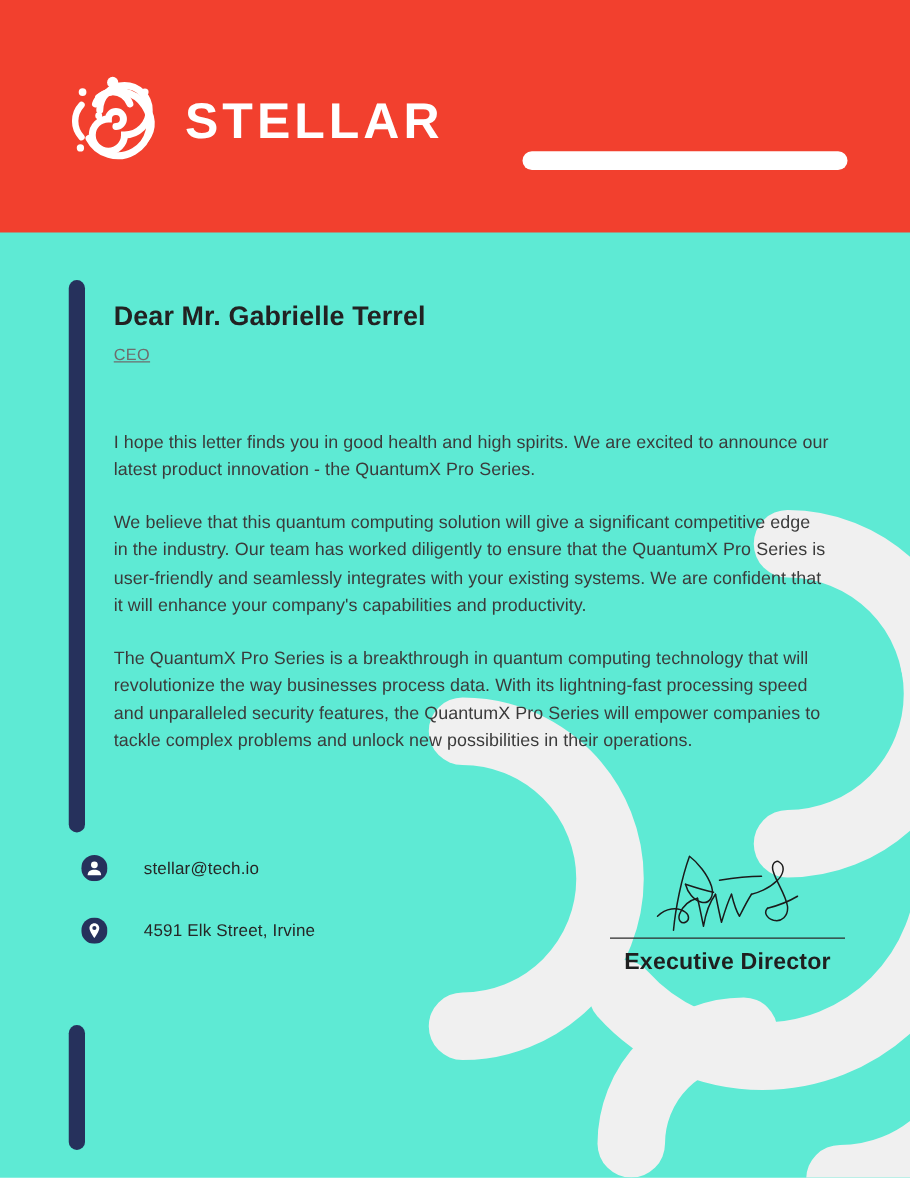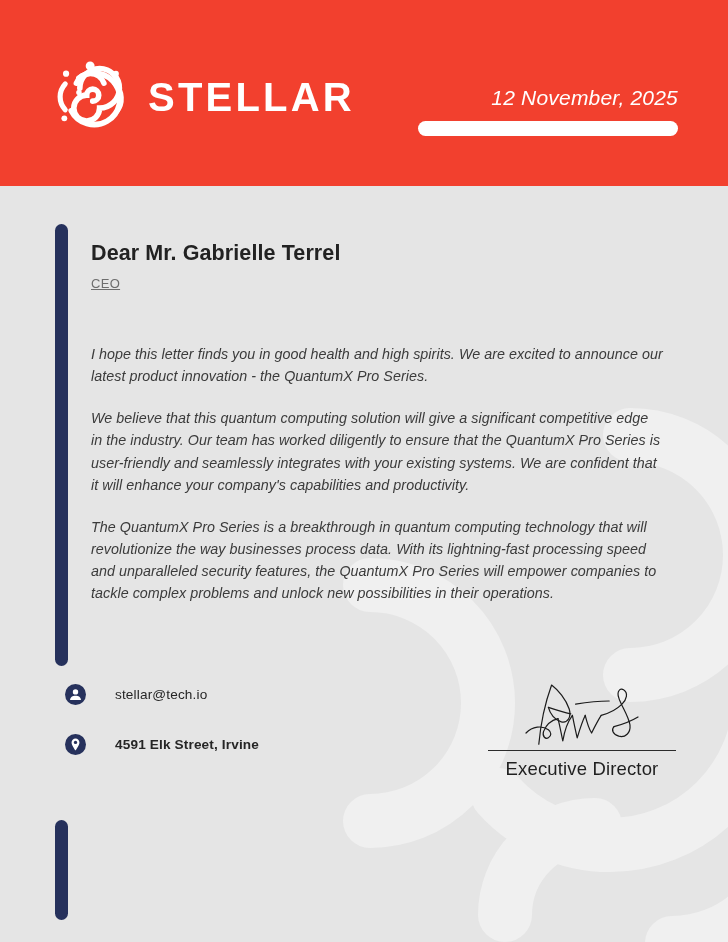--- a/index.html
+++ b/index.html
@@ -13,21 +13,21 @@
     font-family: "Liberation Sans", sans-serif;
     background: #ffffff;
     position: relative;
     overflow: hidden;
   }
 
   .page {
     position: relative;
     width: 728px;
     height: 942px;
-    background: #e5e5e5;
+    background: #5eead4;
     overflow: hidden;
   }
 
   
   .watermark {
     position: absolute;
     left: 330px;
     top: 395px;
     width: 520px;
     height: 570px;
@@ -146,21 +146,20 @@
   .recipient-title {
     font-size: 13px;
     color: #6d6d6d;
     margin-top: 9px;
     letter-spacing: 0.3px;
     text-decoration: underline;
   }
 
   .body-copy {
     margin-top: 52px;
-    font-style: italic;
   }
 
   .body-copy p {
     font-size: 14.3px;
     line-height: 1.55;
     color: #3b3b3b;
     margin-bottom: 20px;
     letter-spacing: 0.05px;
   }
 
@@ -182,21 +181,21 @@
     top: 10px;
   }
 
   .contact-row {
     display: flex;
     align-items: center;
     height: 24px;
     margin-bottom: 26px;
   }
 
-  .contact-row:last-child { margin-bottom: 0; font-weight: bold; }
+  .contact-row:last-child { margin-bottom: 0; }
 
   .contact-icon {
     width: 21px;
     height: 21px;
     flex: 0 0 auto;
   }
 
   .contact-text {
     margin-left: 29px;
     font-size: 13.6px;
@@ -205,20 +204,21 @@
     white-space: nowrap;
   }
 
   
   .signature-block {
     position: absolute;
     left: 473px;
     top: 5px;
     width: 190px;
     text-align: center;
+    font-weight: bold;
   }
 
   .signature-mark {
     width: 160px;
     height: 72px;
     display: block;
     margin: 0 auto;
   }
 
   .signature-rule {
@@ -282,21 +282,20 @@
         <circle cx="79" cy="24" r="3.4" fill="#ffffff"></circle>
         <circle cx="19" cy="76" r="3.4" fill="#ffffff"></circle>
         <circle cx="36" cy="46" r="3.2" fill="#ffffff"></circle>
       </svg>
 
       <div class="brand-text">
         <div class="brand-name">STELLAR</div>
       </div>
     </div>
 
-    <div class="header-date">12 November, 2025</div>
     <div class="header-pill"></div>
   </div>
 
   <div class="side-bar-top"></div>
   <div class="side-bar-bottom"></div>
 
   <div class="content">
     <div class="salutation">Dear Mr. Gabrielle Terrel</div>
     <div class="recipient-title">CEO</div>
 

